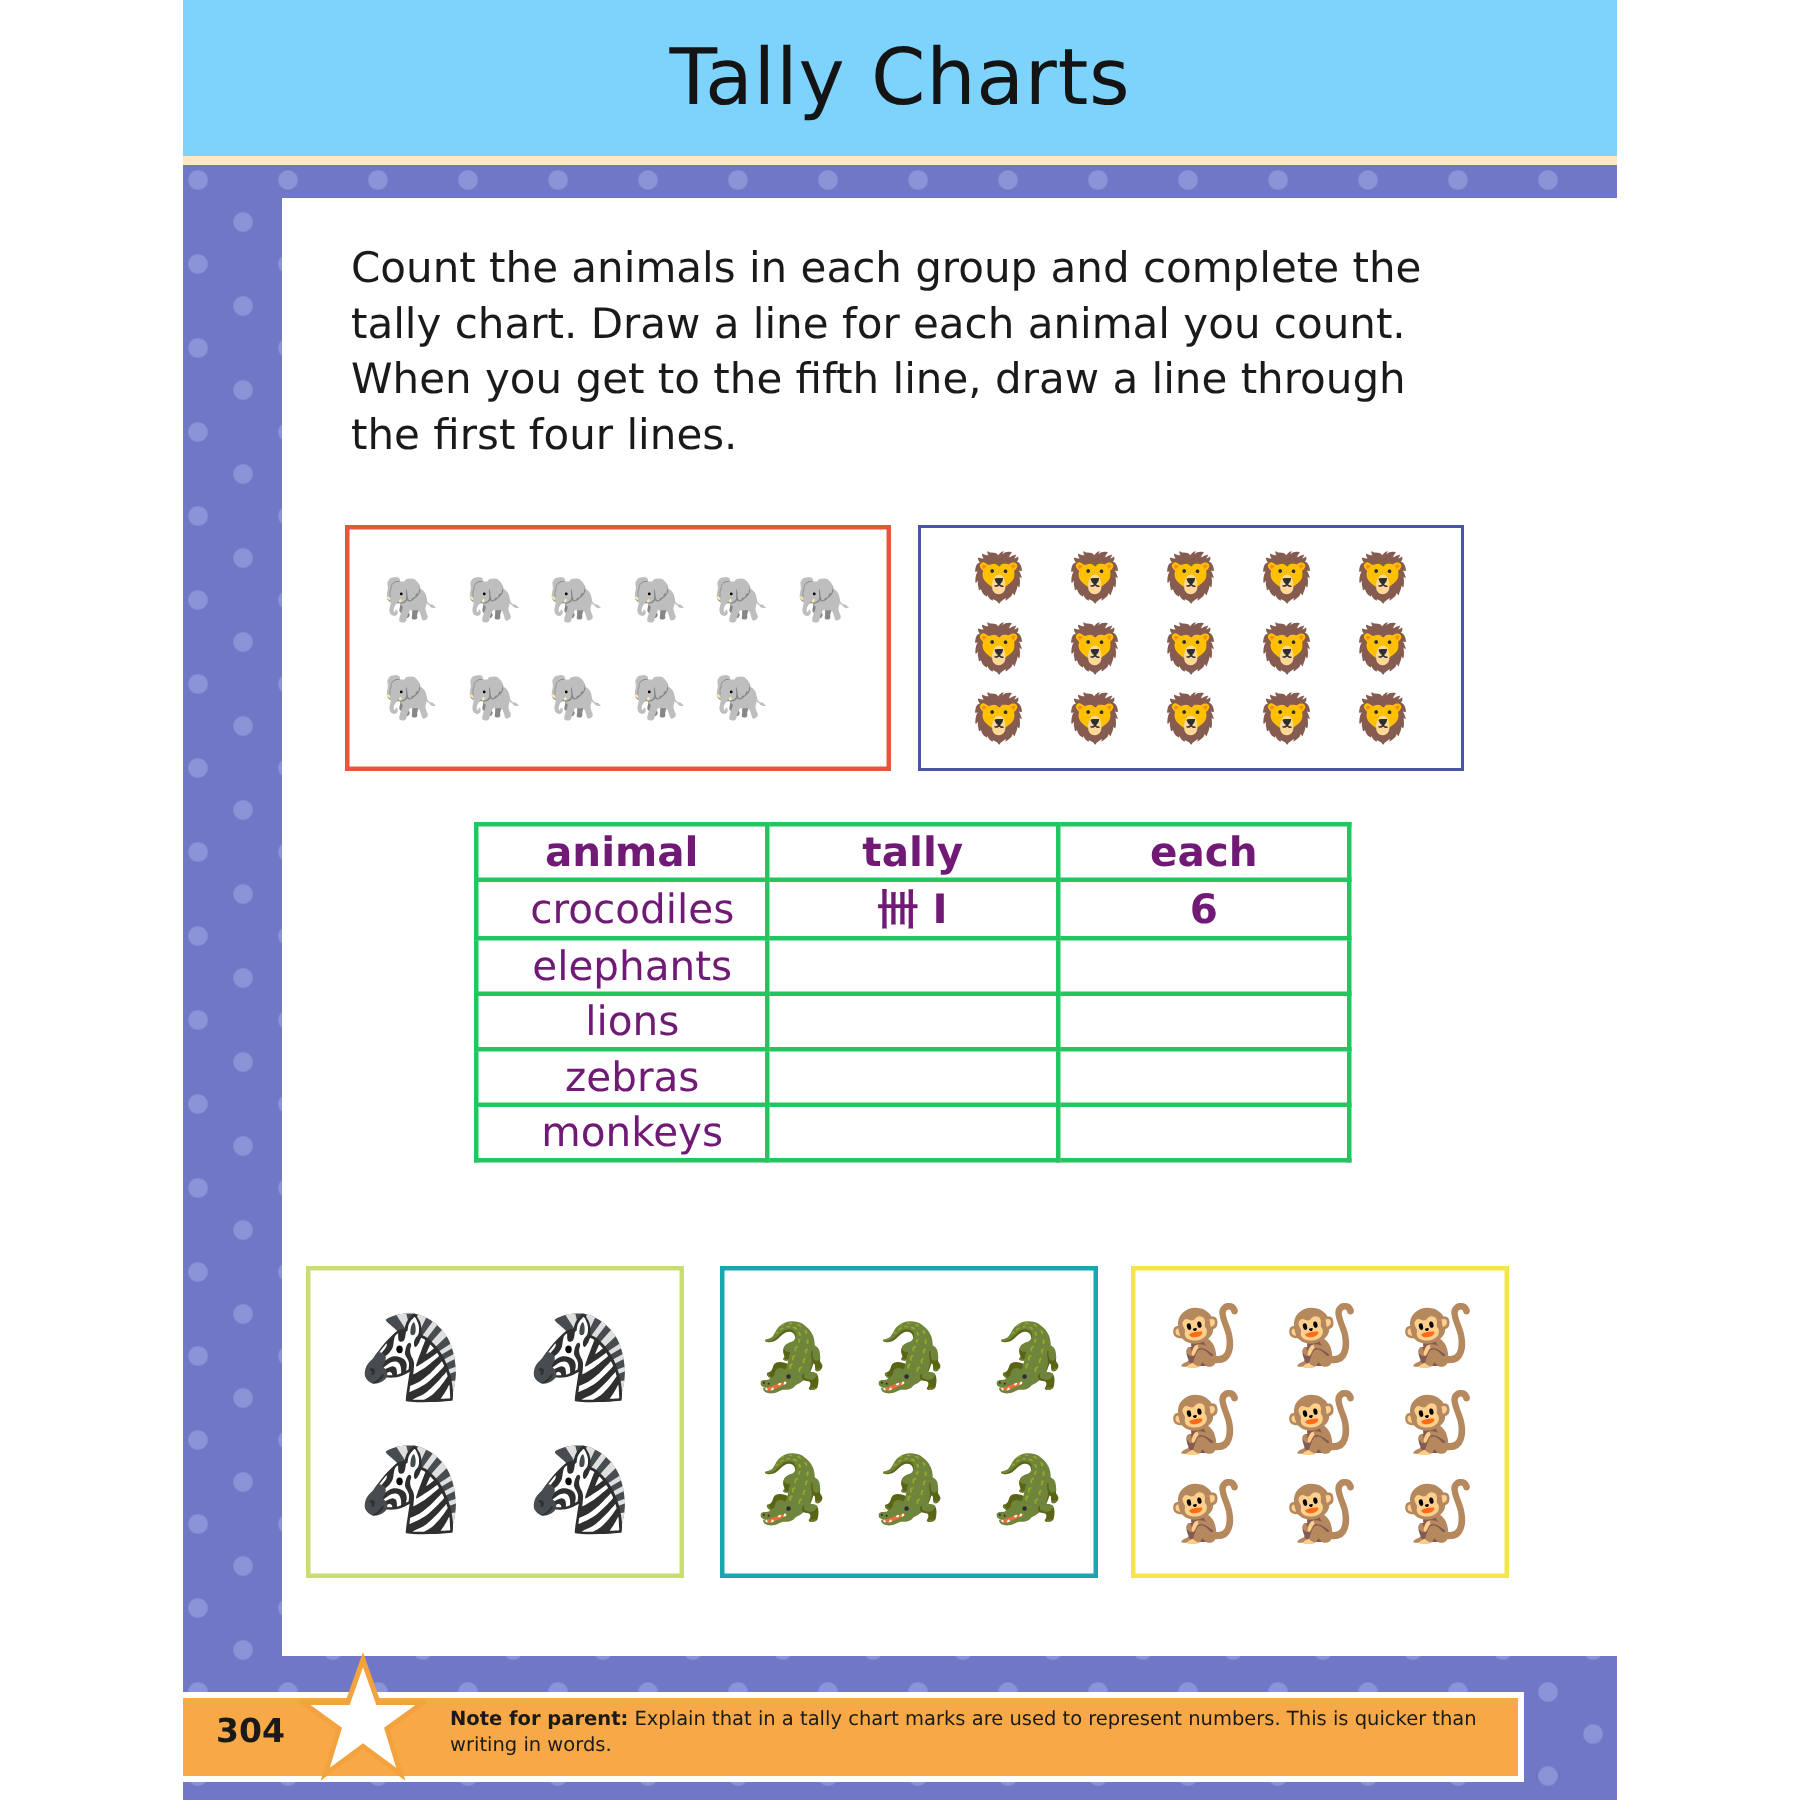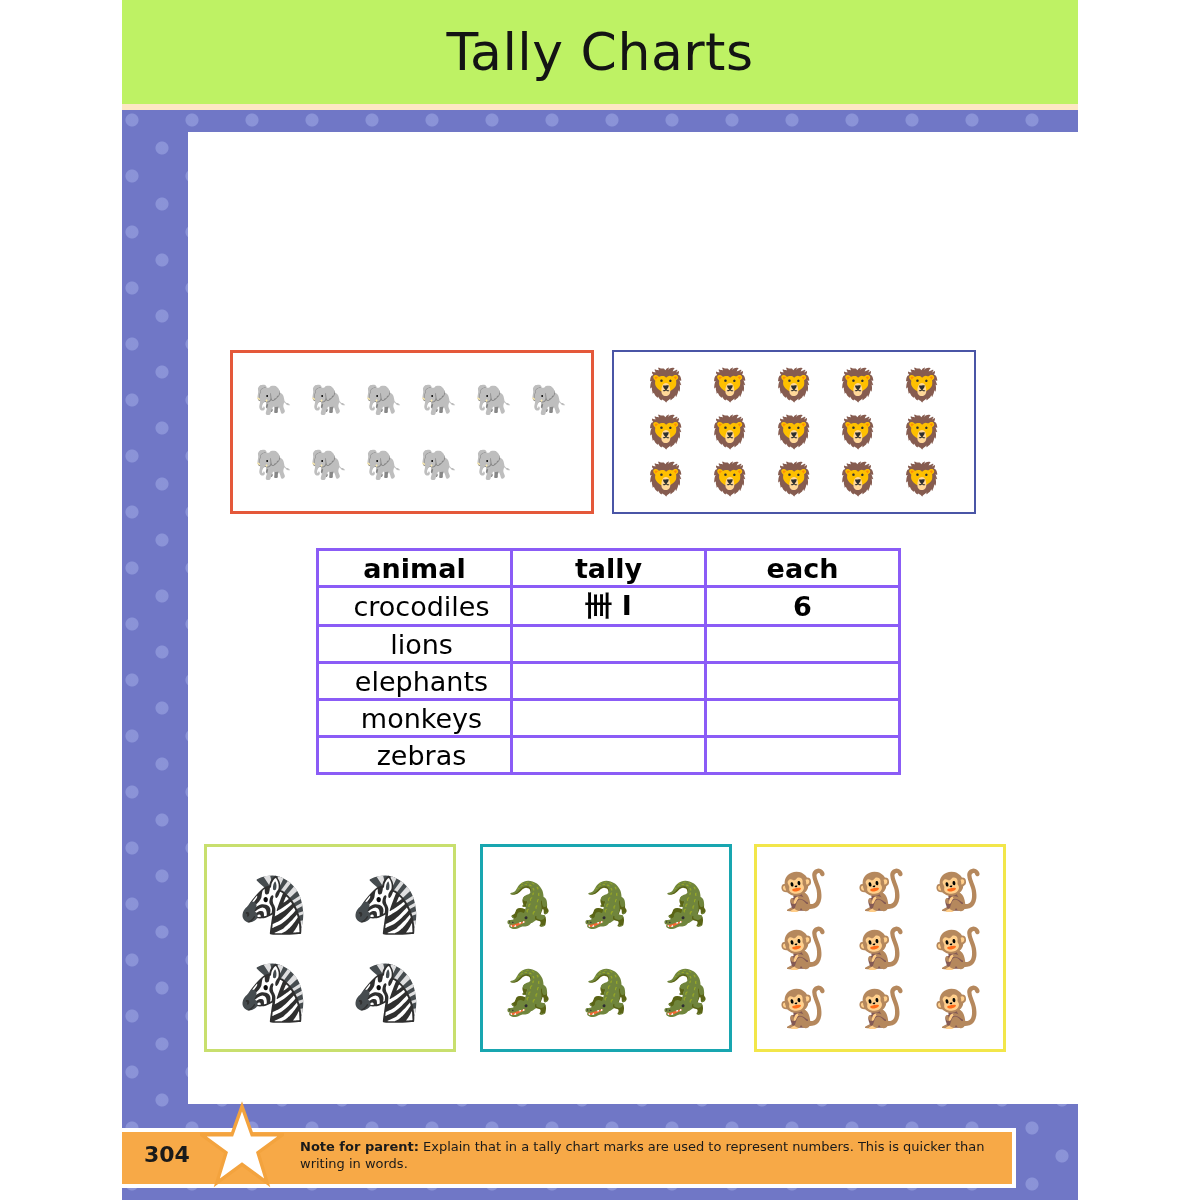--- a/index.html
+++ b/index.html
@@ -1,36 +1,36 @@
 <!DOCTYPE html>
 <html><head>
 <meta charset="utf-8">
 <style>
   html, body { margin:0; padding:0; }
   body { width:1200px; height:1200px; background:#ffffff; position:relative; overflow:hidden; font-family:"DejaVu Sans", sans-serif; }
   .page { position:absolute; left:122px; top:0; width:956px; height:1200px; }
-  .header { position:absolute; left:0; top:0; width:956px; height:104px; background:#bef264; }
+  .header { position:absolute; left:0; top:0; width:956px; height:104px; background:#7dd3fc; }
   .header-line { position:absolute; left:0; top:104px; width:956px; height:6px; background:#fde7c4; }
   .title { position:absolute; left:0; top:22px; width:956px; text-align:center; font-size:52px; color:#141414; letter-spacing:0.5px; }
   .star-bg { position:absolute; left:0; top:110px; width:956px; height:1090px; background-color:#7077c6;
     background-image: radial-gradient(circle at 10px 10px, rgba(160,170,230,0.55) 0 6px, transparent 7px),
                       radial-gradient(circle at 40px 38px, rgba(160,170,230,0.55) 0 6px, transparent 7px);
     background-size:60px 56px; }
   .content { position:absolute; left:66px; top:132px; width:890px; height:972px; background:#ffffff; }
   .instructions { position:absolute; left:112px; top:160px; width:740px; font-size:28px; line-height:37px; color:#1a1a1a; }
   .panel { position:absolute; background:#fff; box-sizing:border-box; }
   .elephants { left:108px; top:350px; width:364px; height:164px; border:3px solid #e4583a; }
   .lions { left:490px; top:350px; width:364px; height:164px; border:2px solid #4a55a6; }
   .zebras { left:82px; top:844px; width:252px; height:208px; border:3px solid #c8df6e; }
   .crocs { left:358px; top:844px; width:252px; height:208px; border:3px solid #18a6b0; }
   .monkeys { left:632px; top:844px; width:252px; height:208px; border:3px solid #f2e64a; }
   .grid { position:absolute; display:grid; }
   .animal { display:flex; align-items:center; justify-content:center; }
   .tally-table { position:absolute; left:194px; top:548px; border-collapse:collapse; }
-  .tally-table td, .tally-table th { border:3px solid #8b5cf6; padding:0; height:37px; box-sizing:border-box; font-size:27px; color:#000000; }
+  .tally-table td, .tally-table th { border:3px solid #22c55e; padding:0; height:37px; box-sizing:border-box; font-size:27px; color:#701a75; }
   .tally-table th { font-weight:bold; text-align:center; }
   .col-animal { width:194px; text-align:center; padding-left:14px !important; }
   .col-tally { width:194px; text-align:center; font-weight:bold; }
   .col-total { width:194px; text-align:center; font-weight:bold; }
   .footer-band { position:absolute; left:0; top:1128px; width:890px; height:52px; background:#f7a947; border-top:4px solid #fff; border-bottom:4px solid #fff; border-right:4px solid #fff; }
   .page-number { position:absolute; left:22px; top:1142px; font-size:22px; font-weight:bold; color:#1a1a1a;text-align:center; }
   .footer-star { position:absolute; left:78px; top:1100px; width:84px; height:90px; }
   .note { position:absolute; left:178px; top:1138px; width:710px; font-size:13px; line-height:17px; color:#1a1a1a; }
   .note b { font-weight:bold; }
 </style>
@@ -38,20 +38,21 @@
 <body>
 
 <div class="page">
   <div class="header">
     <div class="title">Tally Charts</div>
   </div>
   <div class="header-line"></div>
   <div class="star-bg"></div>
   <div class="content"></div>
 
+  <div class="instructions">Count the animals in each group and complete the tally chart. Draw a line for each animal you count. When you get to the fifth line, draw a line through the first four lines.</div>
 
   <div class="panel elephants">
     <div class="grid" id="g-eleph" style="left:14px;top:14px;width:330px;height:130px;grid-template-columns:repeat(6,1fr);grid-template-rows:repeat(2,1fr);">
         <span class="animal" style="font-size: 30px;">🐘</span>
         <span class="animal" style="font-size: 30px;">🐘</span>
         <span class="animal" style="font-size: 30px;">🐘</span>
         <span class="animal" style="font-size: 30px;">🐘</span>
         <span class="animal" style="font-size: 30px;">🐘</span>
         <span class="animal" style="font-size: 30px;">🐘</span>
         <span class="animal" style="font-size: 30px;">🐘</span>
@@ -89,36 +90,36 @@
         <th class="col-total">each</th>
       </tr>
     </thead>
     <tbody>
       <tr>
         <td class="col-animal">crocodiles</td>
         <td class="col-tally">卌 I</td>
         <td class="col-total">6</td>
       </tr>
       <tr>
+        <td class="col-animal">elephants</td>
+        <td class="col-tally"></td>
+        <td class="col-total"></td>
+      </tr>
+      <tr>
         <td class="col-animal">lions</td>
         <td class="col-tally"></td>
         <td class="col-total"></td>
       </tr>
       <tr>
-        <td class="col-animal">elephants</td>
+        <td class="col-animal">zebras</td>
         <td class="col-tally"></td>
         <td class="col-total"></td>
       </tr>
       <tr>
         <td class="col-animal">monkeys</td>
-        <td class="col-tally"></td>
-        <td class="col-total"></td>
-      </tr>
-      <tr>
-        <td class="col-animal">zebras</td>
         <td class="col-tally"></td>
         <td class="col-total"></td>
       </tr>
     </tbody>
   </table>
 
   <div class="panel zebras">
     <div class="grid" id="g-zebra" style="left:10px;top:14px;width:226px;height:176px;grid-template-columns:repeat(2,1fr);grid-template-rows:repeat(2,1fr);">
         <span class="animal" style="font-size: 56px;">🦓</span>
         <span class="animal" style="font-size: 56px;">🦓</span>

